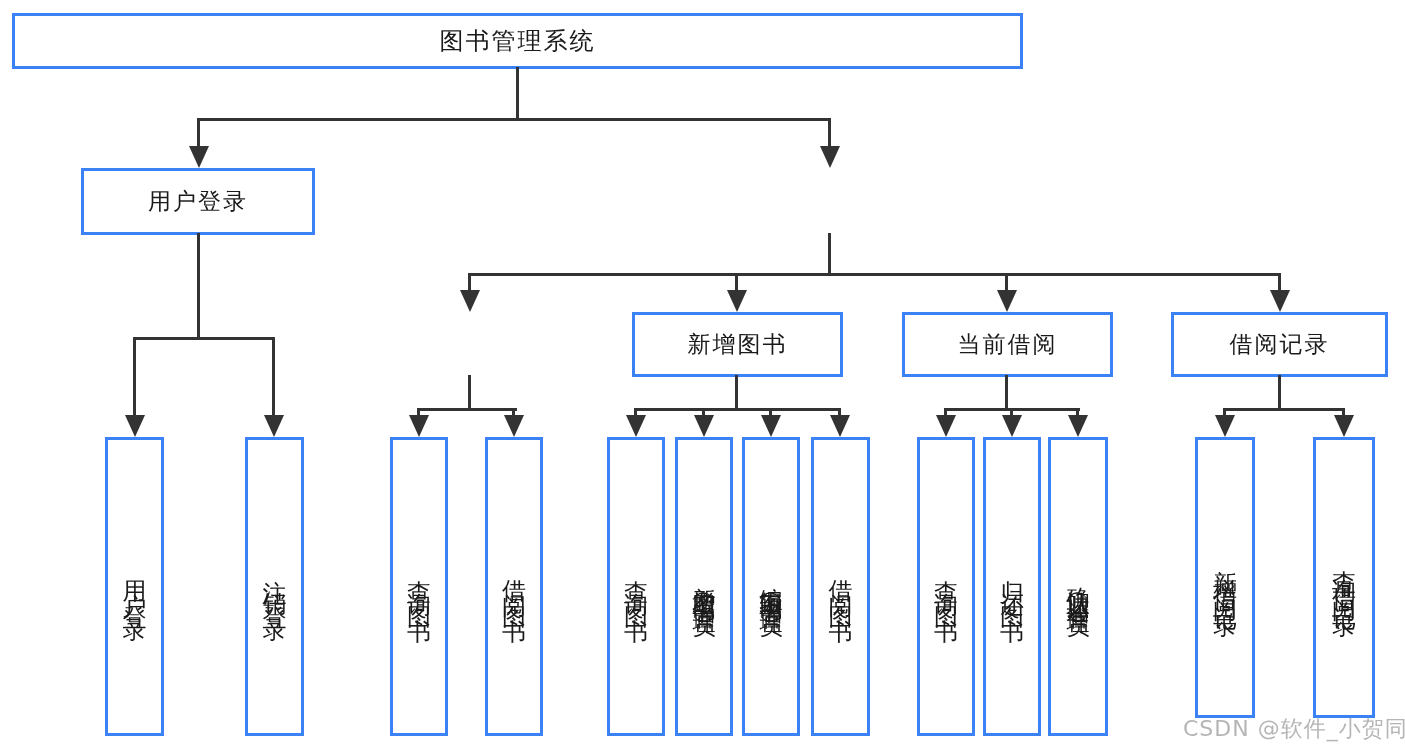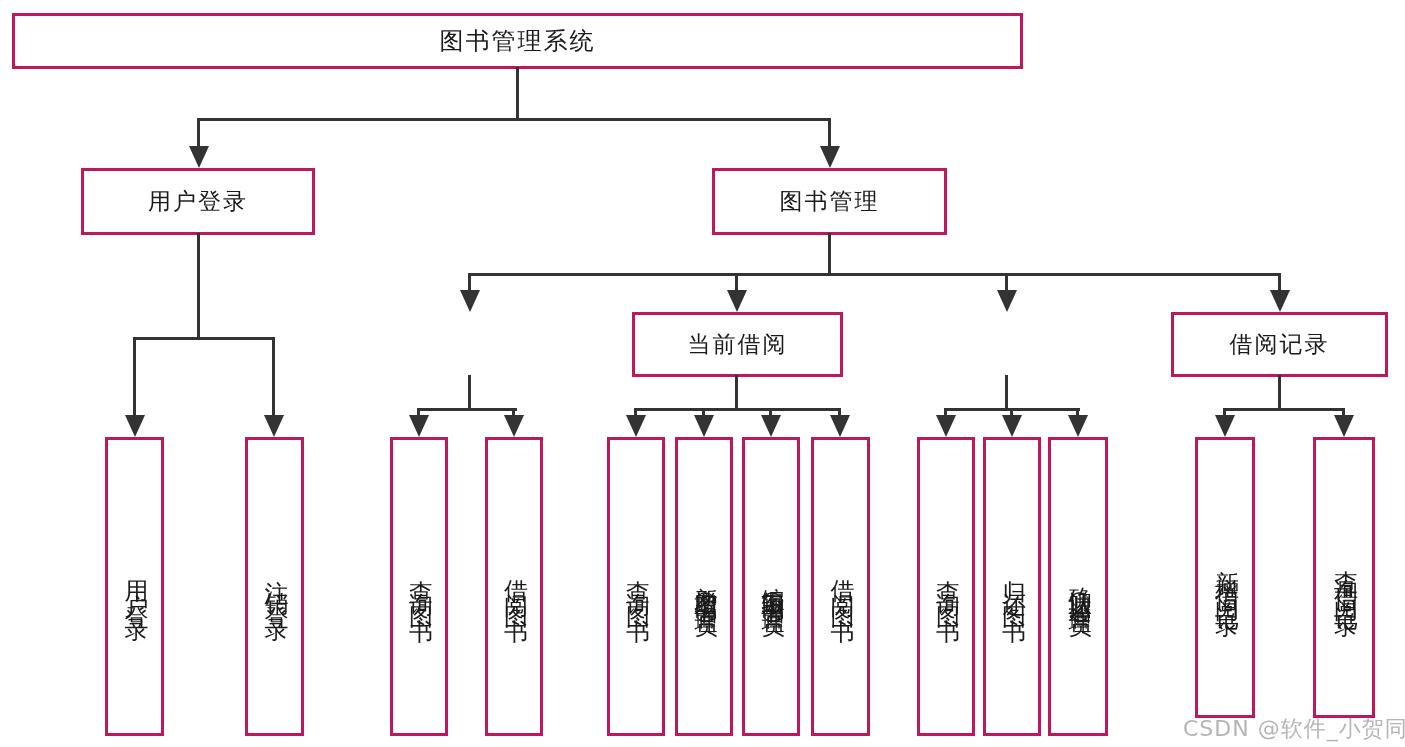--- a/index.html
+++ b/index.html
@@ -8,27 +8,26 @@
     width: 1405px;
     height: 747px;
     background: #ffffff;
     font-family: "DejaVu Sans", "Liberation Sans", sans-serif;
     color: #1a1a1a;
     overflow: hidden;
   }
   .node {
     position: absolute;
     box-sizing: border-box;
-    border: 3px solid #be185d;
+    border: 3px solid #3b82f6;
     background: #ffffff;
     display: flex;
     align-items: center;
     justify-content: center;
     color: #1a1a1a;
-    font-family: Liberation Mono, monospace;
   }
   .hnode { font-size: 23px; letter-spacing: 2px; white-space: nowrap; }
   .root  { font-size: 24px; }
   .vnode {
     writing-mode: vertical-rl;
     text-orientation: mixed;
     font-size: 24px;
     line-height: 1;
   }
   .len4 { letter-spacing: 13px; }
@@ -63,41 +62,41 @@
   <div class="node hnode root" style="left:12px; top:13px; width:1011px; height:56px;">图书管理系统</div>
 
   <div class="vline" style="left:516px; top:67px; height:53px;"></div>
   <div class="hline" style="left:197px; top:118px; width:634px;"></div>
   <div class="vline" style="left:197px; top:118px; height:34px;"></div>
   <div class="arrow" style="left:189px; top:146px;"></div>
   <div class="vline" style="left:828px; top:118px; height:34px;"></div>
   <div class="arrow" style="left:820px; top:146px;"></div>
 
   <div class="node hnode" style="left:81px; top:168px; width:234px; height:67px;">用户登录</div>
-  <div class="node hnode" style="left:712px; top:168px; width:235px; height:67px;">图书管理</div>
 
   <div class="vline" style="left:197px; top:233px; height:107px;"></div>
   <div class="hline" style="left:133px; top:337px; width:142px;"></div>
   <div class="vline" style="left:133px; top:337px; height:80px;"></div>
   <div class="arrow" style="left:125px; top:415px;"></div>
   <div class="vline" style="left:272px; top:337px; height:80px;"></div>
   <div class="arrow" style="left:264px; top:415px;"></div>
 
   <div class="vline" style="left:828px; top:233px; height:42px;"></div>
   <div class="hline" style="left:468px; top:273px; width:813px;"></div>
   <div class="vline" style="left:468px; top:273px; height:20px;"></div>
   <div class="arrow" style="left:460px; top:290px;"></div>
   <div class="vline" style="left:735px; top:273px; height:20px;"></div>
   <div class="arrow" style="left:727px; top:290px;"></div>
   <div class="vline" style="left:1005px; top:273px; height:20px;"></div>
   <div class="arrow" style="left:997px; top:290px;"></div>
   <div class="vline" style="left:1278px; top:273px; height:20px;"></div>
   <div class="arrow" style="left:1270px; top:290px;"></div>
 
-  <div class="node hnode" style="left:632px; top:312px; width:211px; height:65px;">当前借阅</div>
+  <div class="node hnode" style="left:632px; top:312px; width:211px; height:65px;">新增图书</div>
+  <div class="node hnode" style="left:902px; top:312px; width:211px; height:65px;">当前借阅</div>
   <div class="node hnode" style="left:1171px; top:312px; width:217px; height:65px;">借阅记录</div>
 
   <div class="vline" style="left:468px; top:375px; height:36px;"></div>
   <div class="hline" style="left:417px; top:408px; width:100px;"></div>
   <div class="vline" style="left:417px; top:408px; height:12px;"></div>
   <div class="arrow" style="left:409px; top:415px;"></div>
   <div class="vline" style="left:512px; top:408px; height:12px;"></div>
   <div class="arrow" style="left:504px; top:415px;"></div>
 
   <div class="vline" style="left:735px; top:375px; height:36px;"></div>

